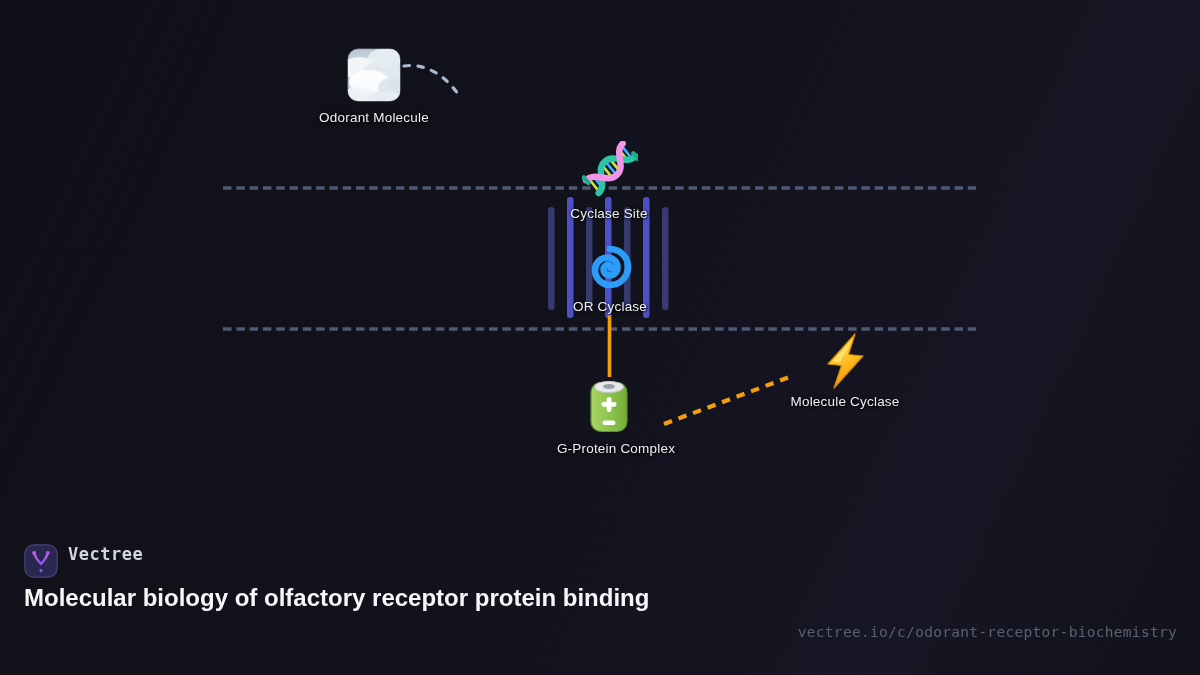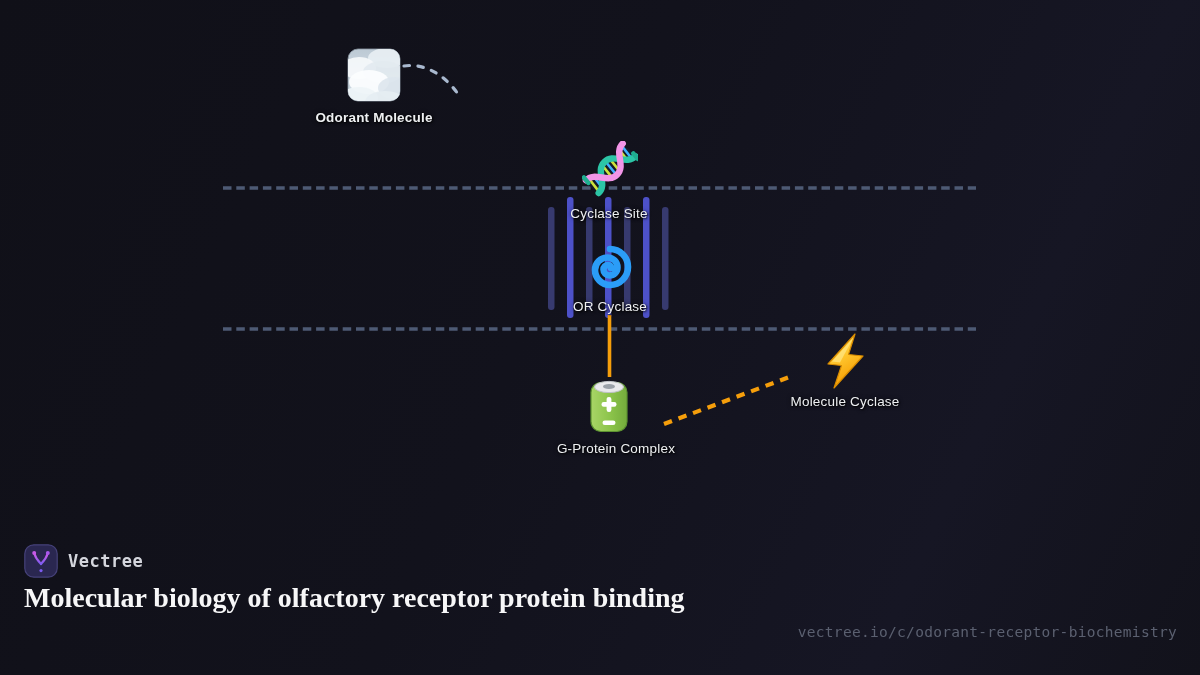--- a/index.html
+++ b/index.html
@@ -19,30 +19,30 @@
     position:absolute;
     transform:translateX(-50%);
     font-size:13.5px;
     color:#eef0f2;
     white-space:nowrap;
     text-shadow:1px 1px 2px rgba(0,0,0,0.95), 0 0 4px rgba(0,0,0,0.7);
     letter-spacing:0.2px;
   }
 
   
-  .brand-row { position:absolute; left:24px; top:544px; display:flex; align-items:center; gap:10px; }
+  .brand-row { position:absolute; left:24px; top:544px; display:flex; align-items:flex-start; gap:10px; }
   .brand-logo { width:34px; height:34px; display:block; }
   .brand-name {
     font-family:"DejaVu Sans Mono","Liberation Mono",monospace;
     font-weight:bold; font-size:17px; color:#d4d6dd; letter-spacing:0.5px;
   }
   .page-title {
     position:absolute; left:24px; top:581px; width:700px;
-    font-family:Liberation Serif, serif;
-    font-weight:bold; font-size:28px; line-height:34px; color:#f7f7f8;
+    font-family:Liberation Sans, sans-serif;
+    font-weight:bold; font-size:24px; line-height:34px; color:#f7f7f8;
   }
   .share-url {
     position:absolute; right:23px; top:624px;
     font-family:"DejaVu Sans Mono","Liberation Mono",monospace;
     font-size:14.5px; color:#5b6070; letter-spacing:0.3px;margin-left:44px;
   }
 </style>
 </head>
 <body>
 
@@ -90,21 +90,21 @@
           <ellipse cx="12" cy="20" rx="17" ry="11" fill="#f4f8fa" opacity="0.95"></ellipse>
           <ellipse cx="36" cy="24" rx="20" ry="11" fill="#e2eaf0" opacity="0.9"></ellipse>
           <ellipse cx="22" cy="34" rx="20" ry="12" fill="#fbfdfe" opacity="0.95"></ellipse>
           <ellipse cx="48" cy="40" rx="17" ry="11" fill="#dde6ed" opacity="0.9"></ellipse>
           <ellipse cx="12" cy="50" rx="19" ry="11" fill="#eef4f8" opacity="0.95"></ellipse>
           <ellipse cx="38" cy="54" rx="20" ry="11" fill="#e6edf2" opacity="0.95"></ellipse>
         </g>
       </svg>
     </span>
   </div>
-  <span class="node-label" style="left:374px; top:110px;font-weight:bold;">Odorant Molecule</span>
+  <span class="node-label" style="left:374px; top:110px;">Odorant Molecule</span>
 
   <div class="node" style="left:582px; top:141px;">
     <span class="icon">
       <svg width="56" height="56" viewBox="0 0 56 56">
         <g transform="rotate(45 28 28)">
           <ellipse cx="28" cy="6" rx="7" ry="5.5" fill="#151a28"></ellipse>
           <ellipse cx="28" cy="27" rx="8.5" ry="10.5" fill="#151a28"></ellipse>
           <ellipse cx="28" cy="49" rx="7" ry="5.5" fill="#151a28"></ellipse>
           <g stroke-width="2.6" stroke-linecap="round">
             <line x1="22" y1="3.5" x2="34" y2="5" stroke="#3fb0ff"></line>

